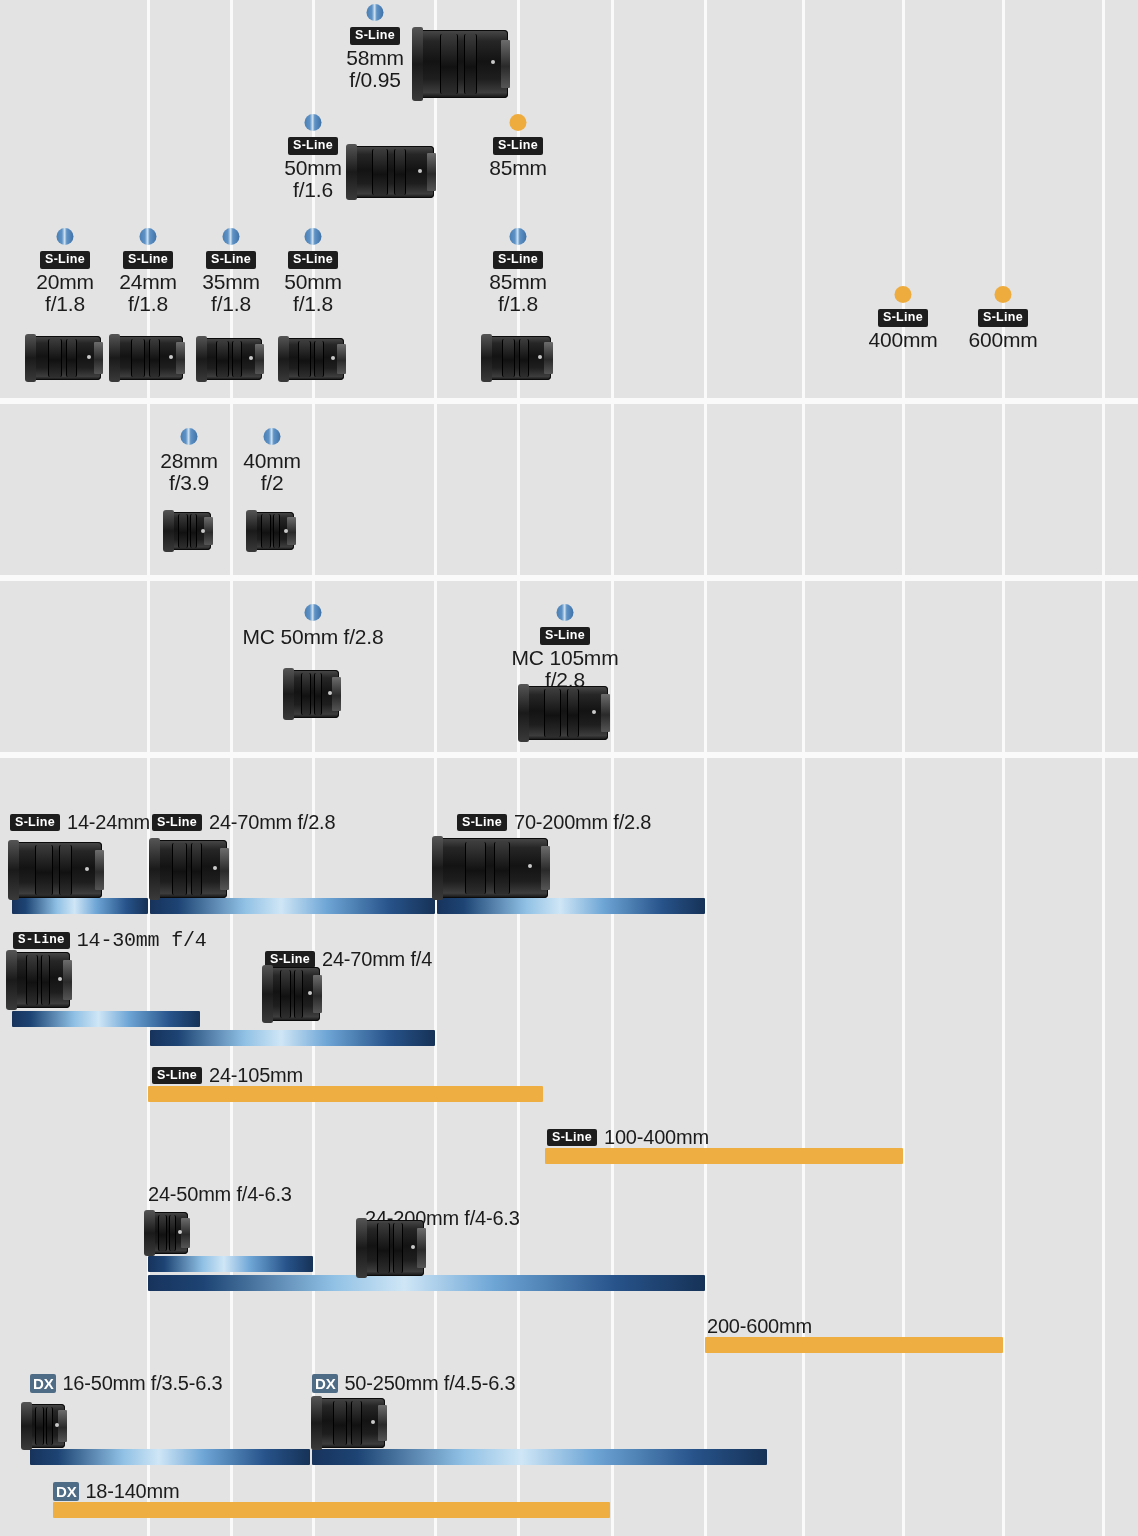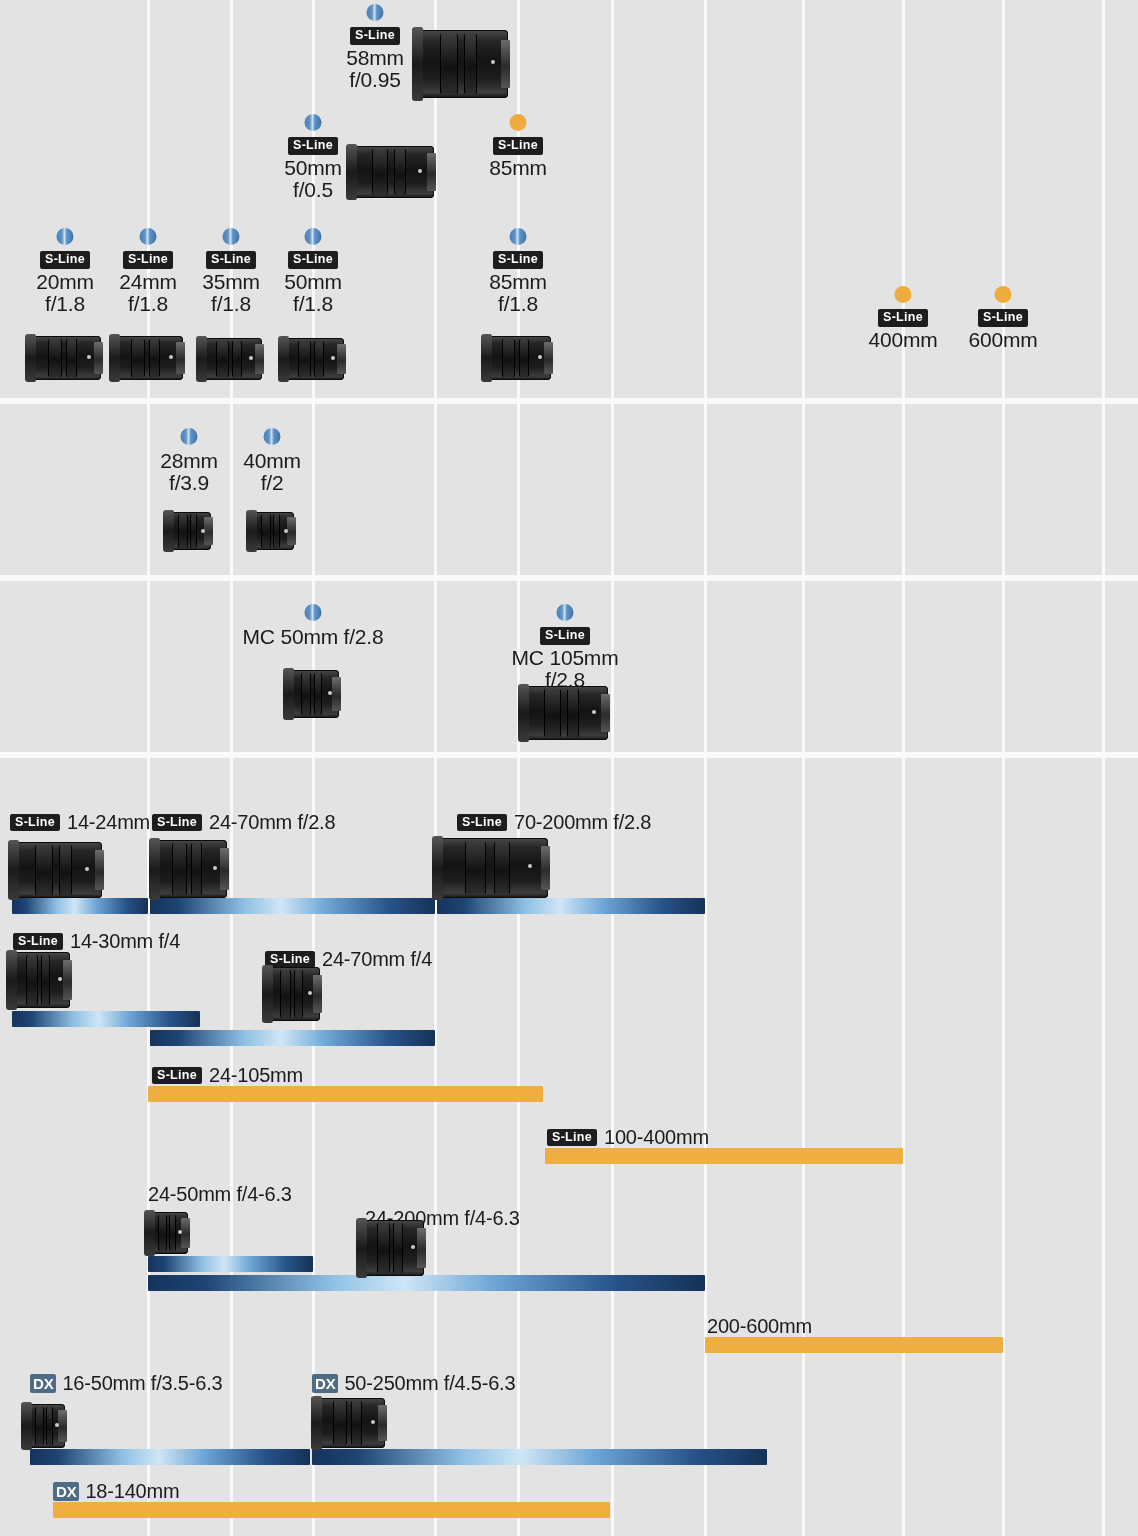--- a/index.html
+++ b/index.html
@@ -147,21 +147,21 @@
         <div class="ring" style="left: 23.92px; width: 15.64px;"></div>
         <div class="ring" style="left: 47.84px; width: 11.04px;"></div>
         <div class="mount"></div>
         <div class="dotmark"></div>
       </div>
     </div>
     <div class="dot blue" style="left: 313px; top: 114px;"></div>
     <div class="prime" style="left: 313px; top: 136px;">
       <div class="badgerow"><span class="sline">S-Line</span></div>
       <div class="lbl">50mm</div>
-      <div class="lbl">f/0.5</div>
+      <div class="lbl">f/1.6</div>
     </div>
     <div style="position: absolute; left: 392px; top: 142px; transform: translateX(-50%); width: 84px; height: 52px;">
       <div class="lens" style="width: 84px; height: 52px;">
         <div class="barrel"></div>
         <div class="front"></div>
         <div class="ring" style="left: 21.84px; width: 14.28px;"></div>
         <div class="ring" style="left: 43.68px; width: 10.08px;"></div>
         <div class="mount"></div>
         <div class="dotmark"></div>
       </div>
@@ -349,21 +349,21 @@
     <div style="position: absolute; left: 492px; top: 834px; transform: translateX(-50%); width: 112px; height: 60px;">
       <div class="lens" style="width: 112px; height: 60px;">
         <div class="barrel"></div>
         <div class="front"></div>
         <div class="ring" style="left: 29.12px; width: 19.04px;"></div>
         <div class="ring" style="left: 58.24px; width: 13.44px;"></div>
         <div class="mount"></div>
         <div class="dotmark"></div>
       </div>
     </div>
-    <div class="zrow-lbl" style="left: 13px; top: 929px;"><span class="sline" style="margin-right: 7px;">S-Line</span><span class="txt">14-30mm f/4</span></div>
+    <div class="zrow-lbl" style="left: 13px; top: 929px; font-family: Liberation Mono, monospace;"><span class="sline" style="margin-right: 7px;">S-Line</span><span class="txt">14-30mm f/4</span></div>
     <div class="bar blue" style="left: 12px; top: 1011px; width: 188px;"></div>
     <div style="position: absolute; left: 40px; top: 948px; transform: translateX(-50%); width: 60px; height: 56px;">
       <div class="lens" style="width: 60px; height: 56px;">
         <div class="barrel"></div>
         <div class="front"></div>
         <div class="ring" style="left: 15.6px; width: 10.2px;"></div>
         <div class="ring" style="left: 31.2px; width: 7.2px;"></div>
         <div class="mount"></div>
         <div class="dotmark"></div>
       </div>

